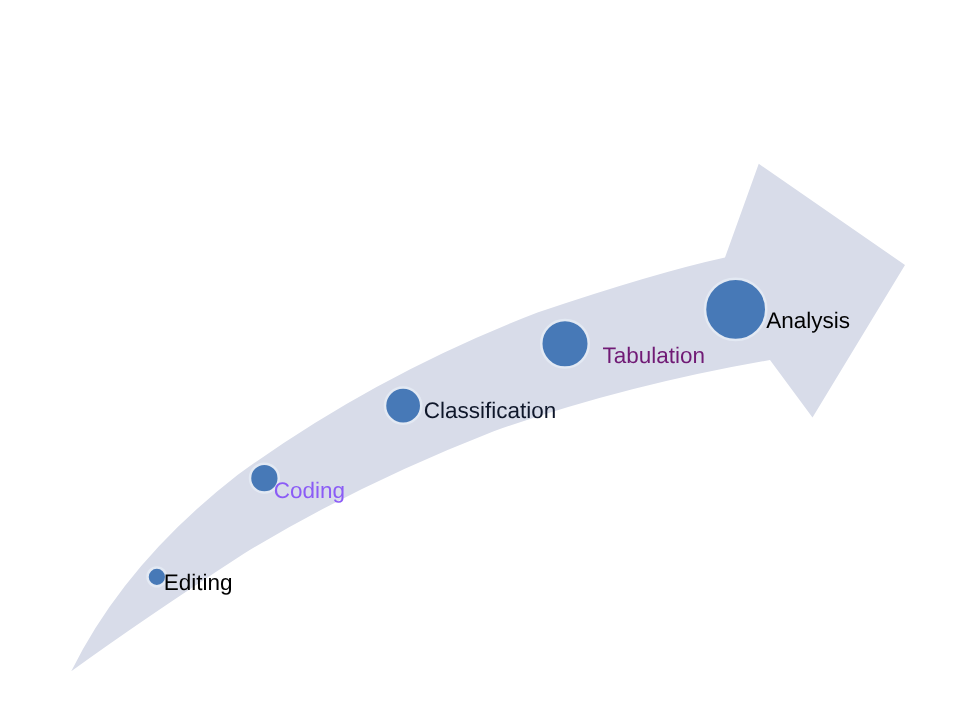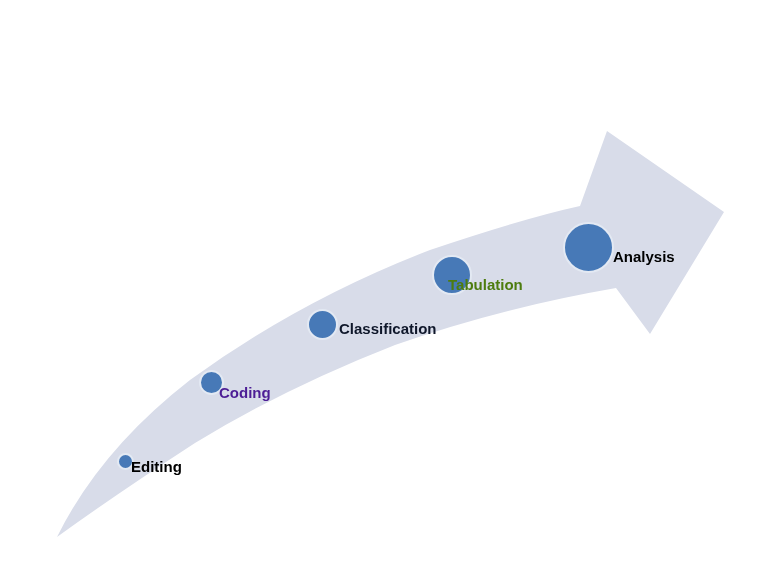--- a/index.html
+++ b/index.html
@@ -30,22 +30,22 @@
     height: 576px;
   }
   .step-circle {
     position: absolute;
     border-radius: 50%;
     border: 2px solid #e3e9f3;
     box-sizing: content-box;
   }
   .step-label {
     position: absolute;
-    font-weight: bold;
-    font-size: 15px;
+    font-weight: normal;
+    font-size: 18px;
     color: #000000;
     white-space: nowrap;
     line-height: 17px;
   }
 </style>
 </head>
 <body>
 
 <div class="canvas">
 
@@ -65,31 +65,31 @@
   </svg>
 
   <div class="steps-layer">
     <div>
       <div class="step-circle" style="left: 116.5px; top: 452.5px; width: 13px; height: 13px; background: rgb(71, 121, 183); border-color: rgb(227, 233, 243);"></div>
       <div class="step-label" style="left: 131px; top: 458px; color: rgb(0, 0, 0); text-align: right;">Editing</div>
     </div>
 
     <div>
       <div class="step-circle" style="left: 198.5px; top: 369.5px; width: 21px; height: 21px; background: rgb(71, 121, 183); border-color: rgb(227, 233, 243);"></div>
-      <div class="step-label" style="left: 219px; top: 384px; color: #4c1d95;">Coding</div>
+      <div class="step-label" style="left: 219px; top: 384px; color: #8b5cf6;">Coding</div>
     </div>
 
     <div>
       <div class="step-circle" style="left: 306.5px; top: 308.5px; width: 27px; height: 27px; background: rgb(71, 121, 183); border-color: rgb(227, 233, 243);"></div>
       <div class="step-label" style="left: 339px; top: 320px; color: #0f172a;">Classification</div>
     </div>
 
     <div>
       <div class="step-circle" style="left: 432px; top: 255px; width: 36px; height: 36px; background: rgb(71, 121, 183); border-color: rgb(227, 233, 243);"></div>
-      <div class="step-label" style="left: 448px; top: 276px; color: #4d7c0f;">Tabulation</div>
+      <div class="step-label" style="left: 482px; top: 276px; color: #701a75;">Tabulation</div>
     </div>
 
     <div>
       <div class="step-circle" style="left: 562.5px; top: 221.5px; width: 47px; height: 47px; background: rgb(71, 121, 183); border-color: rgb(227, 233, 243);"></div>
       <div class="step-label" style="left: 613px; top: 248px; color: rgb(0, 0, 0);">Analysis</div>
     </div>
   </div>
 
 </div>
 

